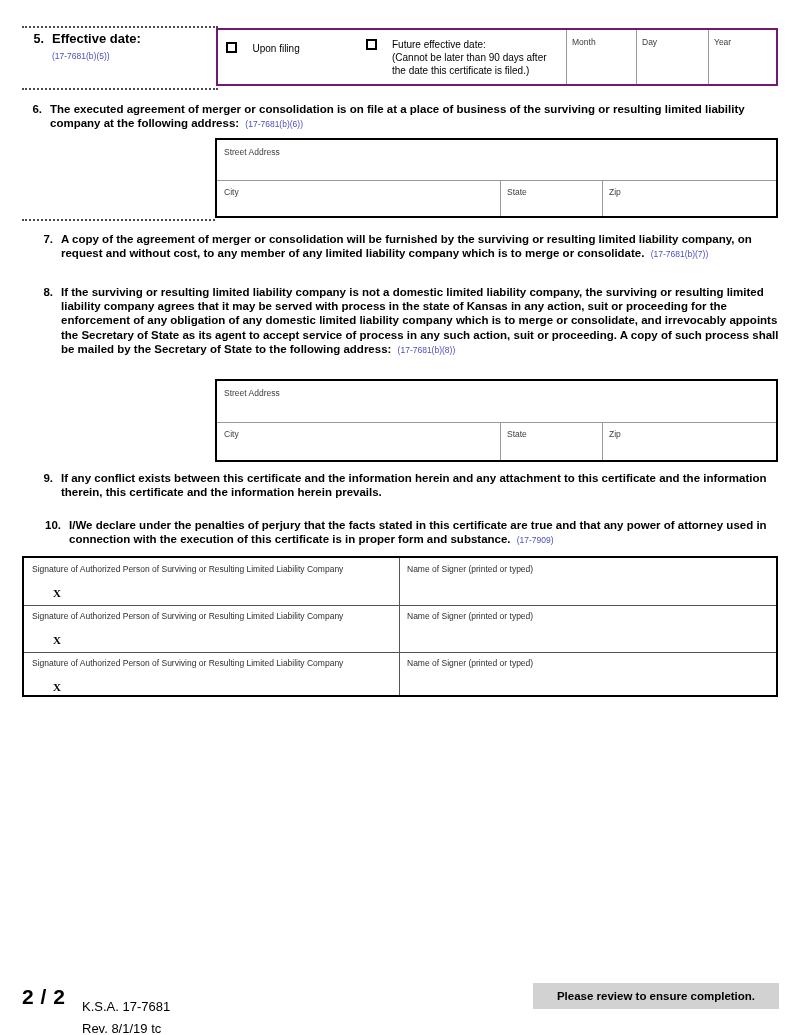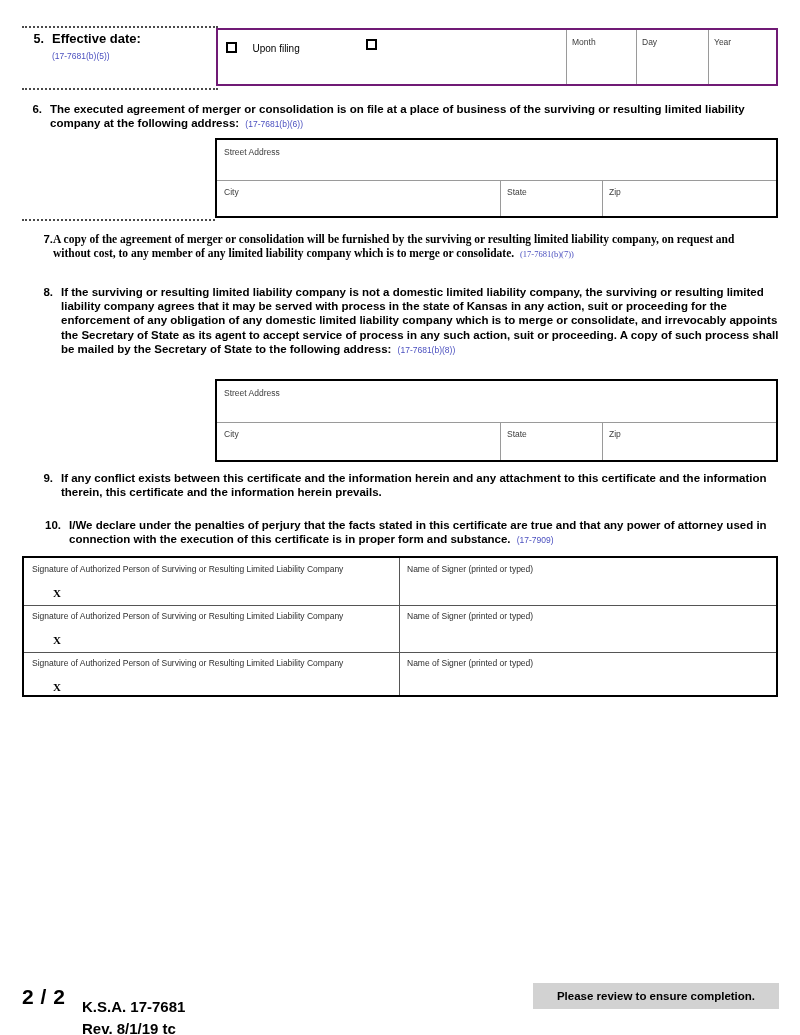--- a/index.html
+++ b/index.html
@@ -141,22 +141,22 @@
 
   
   .page-num {
     position: absolute;
     font-size: 21px;
     font-weight: bold;
     letter-spacing: 0.5px;
   }
   .foot-meta {
     position: absolute;
-    font-size: 15px;
-    font-weight: bold;
+    font-size: 13px;
+    font-weight: normal;
     line-height: 11px;
     white-space: pre-line;
   }
   .review-box {
     position: absolute;
     background: #d2d2d2;
     display: flex;
     align-items: center;
     justify-content: center;
     font-size: 11.5px;
@@ -183,20 +183,25 @@
 
   <div class="eff-box" style="left:216px; top:28px; width:562px; height:58px;">
 
     <div class="abs" style="left:8px; top:8px; width:130px;">
       <span class="chk"></span>
       <span class="chk-label" style="margin-left:11px;">Upon filing</span>
     </div>
 
     <div class="abs" style="left:148px; top:8px; width:196px;">
       <span class="chk" style="position:absolute; left:0; top:1px;"></span>
+      <div style="margin-left:26px;">
+        <div class="chk-label">Future effective date:</div>
+        <div class="chk-label">(Cannot be later than 90 days after</div>
+        <div class="chk-label">the date this certificate is filed.)</div>
+      </div>
     </div>
 
     <div class="vdiv" style="left:348px; top:0; bottom:0;"></div>
     <div class="vdiv" style="left:418px; top:0; bottom:0;"></div>
     <div class="vdiv" style="left:490px; top:0; bottom:0;"></div>
 
     <div class="mdy-label" style="left:354px; top:7px;">Month</div>
     <div class="mdy-label" style="left:424px; top:7px;">Day</div>
     <div class="mdy-label" style="left:496px; top:7px;">Year</div>
 
@@ -224,21 +229,21 @@
     <div class="cell-label" style="left:392px; top:47px;">Zip</div>
 
     <div class="abs" style="left:7px; top:20px; width:548px; height:18px; font-size:11px;"></div>
     <div class="abs" style="left:7px; top:60px; width:270px; height:16px; font-size:11px;"></div>
     <div class="abs" style="left:290px; top:60px; width:88px; height:16px; font-size:11px;"></div>
     <div class="abs" style="left:392px; top:60px; width:160px; height:16px; font-size:11px;"></div>
   </div>
 
   <div class="item" style="left:35px; top:232px; width:745px;">
     <div class="item-num" style="width:18px;">7.</div>
-    <div class="item-body" style="width:719px;font-family:Liberation Serif, serif;">
+    <div class="item-body" style="margin-left:8px; width:719px;">
       <span>A copy of the agreement of merger or consolidation will be furnished by the surviving or resulting limited liability company, on request and without cost, to any member of any limited liability company which is to merge or consolidate.</span>
       <span class="cite" style="margin-left:3px;">(17-7681(b)(7))</span>
     </div>
   </div>
 
   <div class="item" style="left:35px; top:285px; width:745px;">
     <div class="item-num" style="width:18px;">8.</div>
     <div class="item-body" style="margin-left:8px; width:719px;">
       <span>If the surviving or resulting limited liability company is not a domestic limited liability company, the surviving or resulting limited liability company agrees that it may be served with process in the state of Kansas in any action, suit or proceeding for the enforcement of any obligation of any domestic limited liability company which is to merge or consolidate, and irrevocably appoints the Secretary of State as its agent to accept service of process in any such action, suit or proceeding. A copy of such process shall be mailed by the Secretary of State to the following address:</span>
       <span class="cite" style="margin-left:3px;">(17-7681(b)(8))</span>

